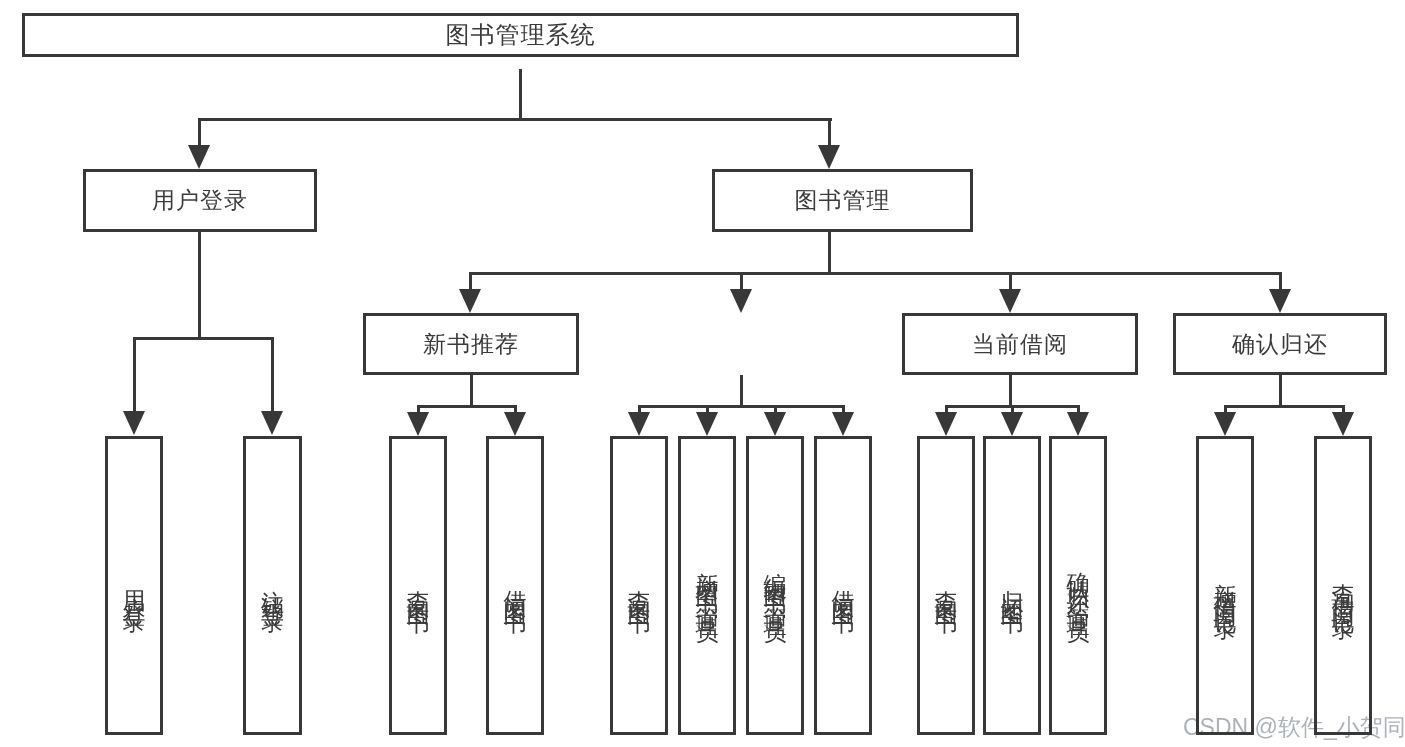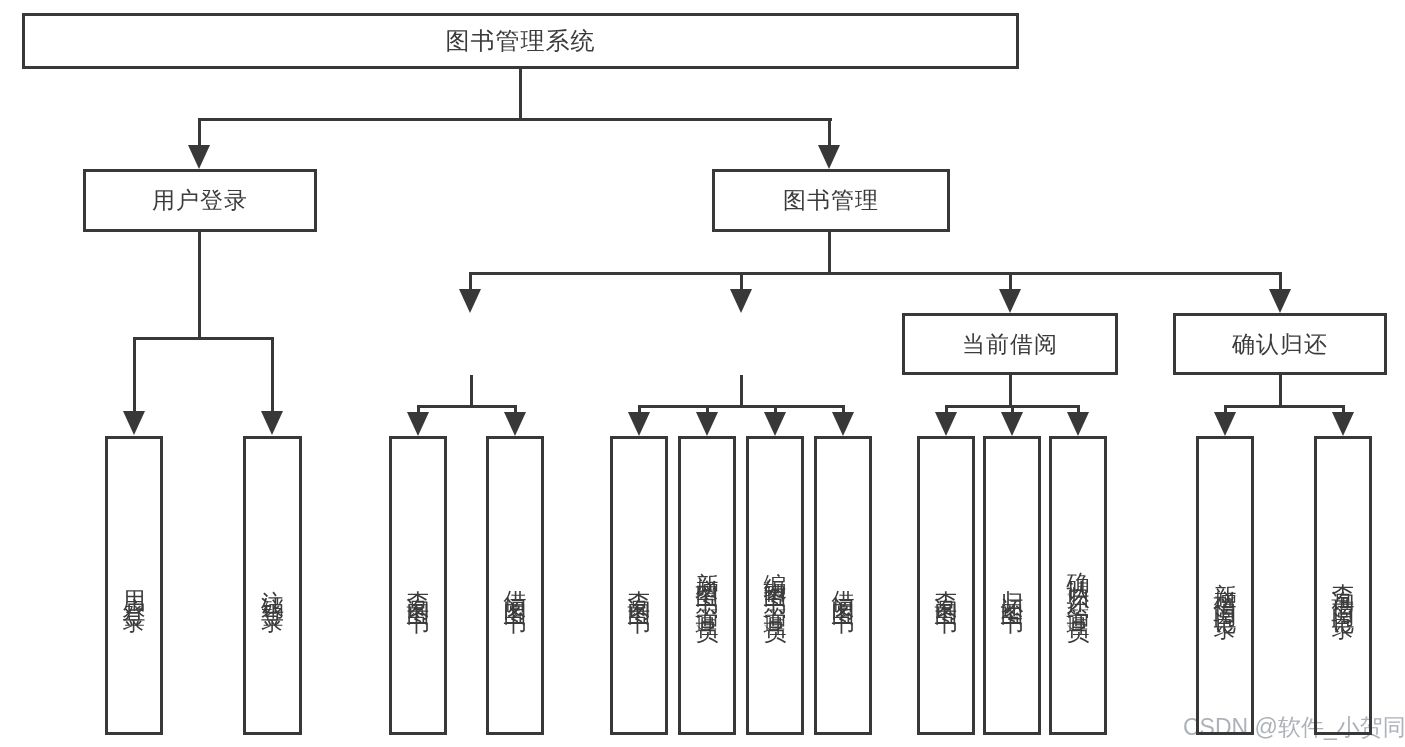--- a/index.html
+++ b/index.html
@@ -34,35 +34,35 @@
     position:absolute;left:1183px;top:712px;
     font-size:23px;color:#adb2ba;letter-spacing:0px;
     mix-blend-mode:darken;white-space:nowrap;z-index:10;
   }
 </style>
 </head>
 <body>
 
 <div class="canvas">
 
-  <div class="box" style="left:22px;top:13px;width:997px;height:56px;">
+  <div class="box" style="left:22px;top:13px;width:997px;height:44px;">
     <span class="root-label">图书管理系统</span>
   </div>
 
   <div class="vline" style="left:519px;top:69px;height:49px;"></div>
   <div class="hline" style="left:198px;top:118px;width:634px;"></div>
   <div class="vline" style="left:198px;top:118px;height:30px;"></div>
   <div class="arrow" style="left:188px;top:145px;"></div>
   <div class="vline" style="left:828px;top:118px;height:30px;"></div>
   <div class="arrow" style="left:818px;top:145px;"></div>
 
   <div class="box" style="left:83px;top:169px;width:234px;height:63px;">
     <span class="hlabel">用户登录</span>
   </div>
-  <div class="box" style="left:712px;top:169px;width:238px;height:63px;">
+  <div class="box" style="left:712px;top:169px;width:261px;height:63px;">
     <span class="hlabel">图书管理</span>
   </div>
 
   <div class="vline" style="left:198px;top:232px;height:105px;"></div>
   <div class="hline" style="left:133px;top:337px;width:141px;"></div>
   <div class="vline" style="left:133px;top:337px;height:76px;"></div>
   <div class="arrow" style="left:123px;top:411px;"></div>
   <div class="vline" style="left:271px;top:337px;height:76px;"></div>
   <div class="arrow" style="left:261px;top:411px;"></div>
 
@@ -77,21 +77,24 @@
   <div class="hline" style="left:469px;top:272px;width:813px;"></div>
   <div class="vline" style="left:469px;top:272px;height:20px;"></div>
   <div class="arrow" style="left:459px;top:289px;"></div>
   <div class="vline" style="left:740px;top:272px;height:20px;"></div>
   <div class="arrow" style="left:730px;top:289px;"></div>
   <div class="vline" style="left:1009px;top:272px;height:20px;"></div>
   <div class="arrow" style="left:999px;top:289px;"></div>
   <div class="vline" style="left:1279px;top:272px;height:20px;"></div>
   <div class="arrow" style="left:1269px;top:289px;"></div>
 
-  <div class="box" style="left:902px;top:313px;width:216px;height:62px;font-family:Liberation Mono, monospace;">
+  <div class="box" style="left:363px;top:313px;width:216px;height:62px;">
+    <span class="hlabel">新书推荐</span>
+  </div>
+  <div class="box" style="left:902px;top:313px;width:236px;height:62px;font-family:Liberation Mono, monospace;">
     <span class="hlabel">当前借阅</span>
   </div>
   <div class="box" style="left:1173px;top:313px;width:214px;height:62px;">
     <span class="hlabel">确认归还</span>
   </div>
 
   <div class="vline" style="left:470px;top:375px;height:30px;"></div>
   <div class="hline" style="left:417px;top:405px;width:100px;"></div>
   <div class="vline" style="left:417px;top:405px;height:10px;"></div>
   <div class="arrow" style="left:407px;top:412px;"></div>

